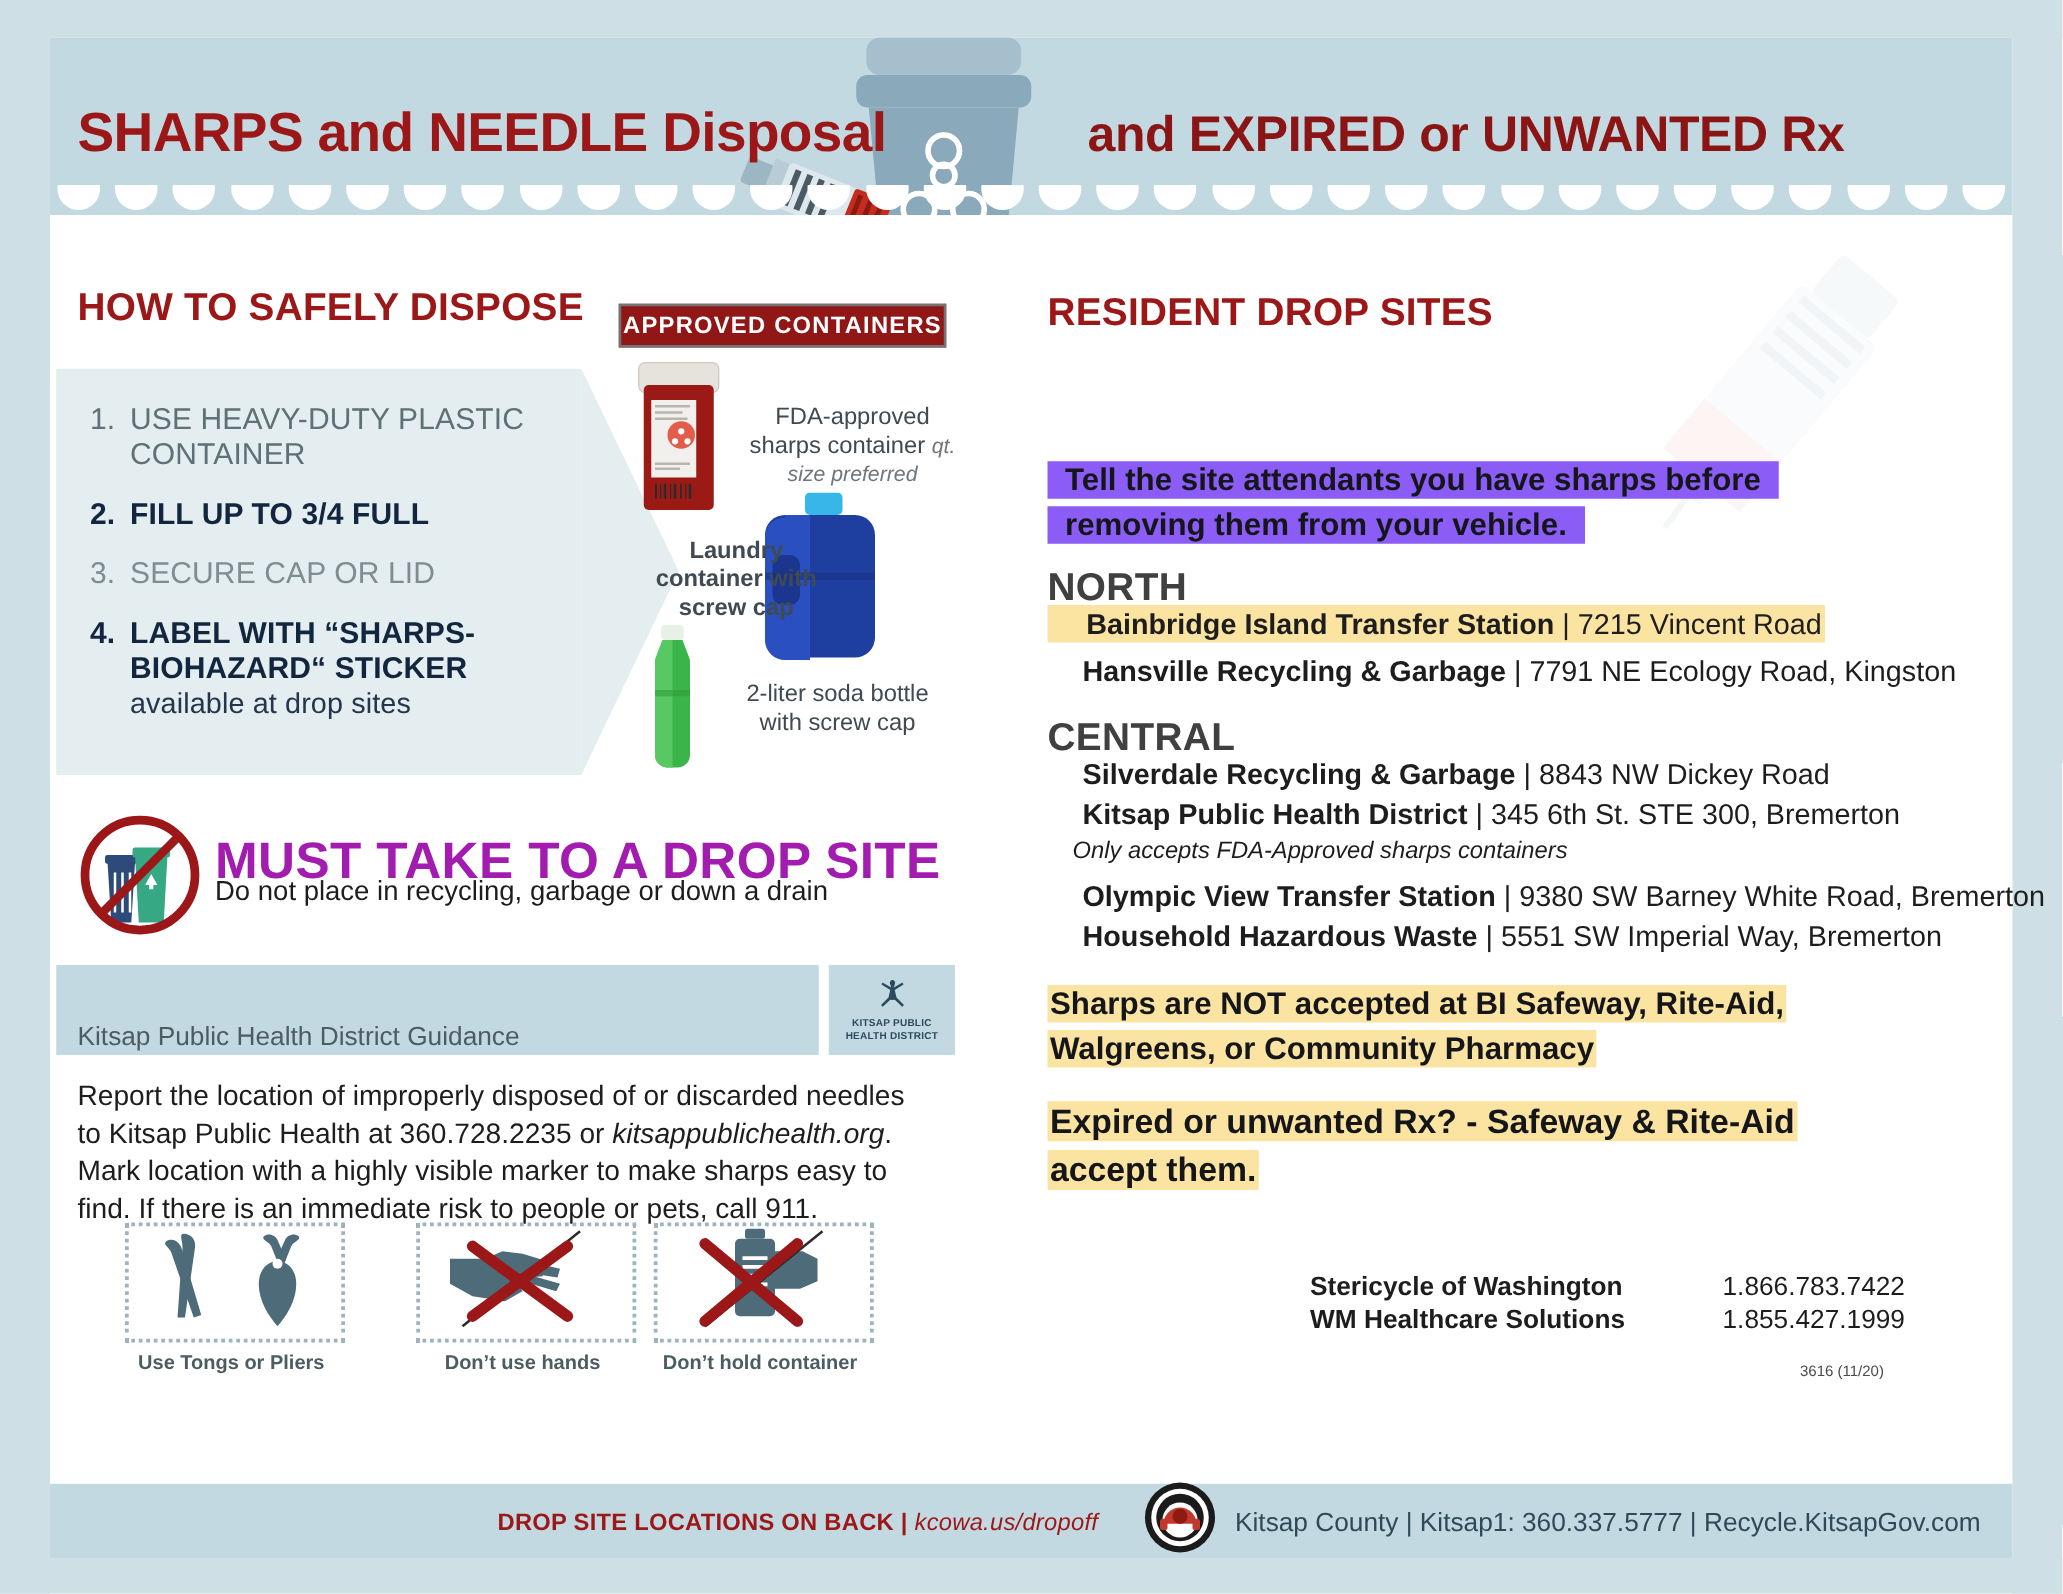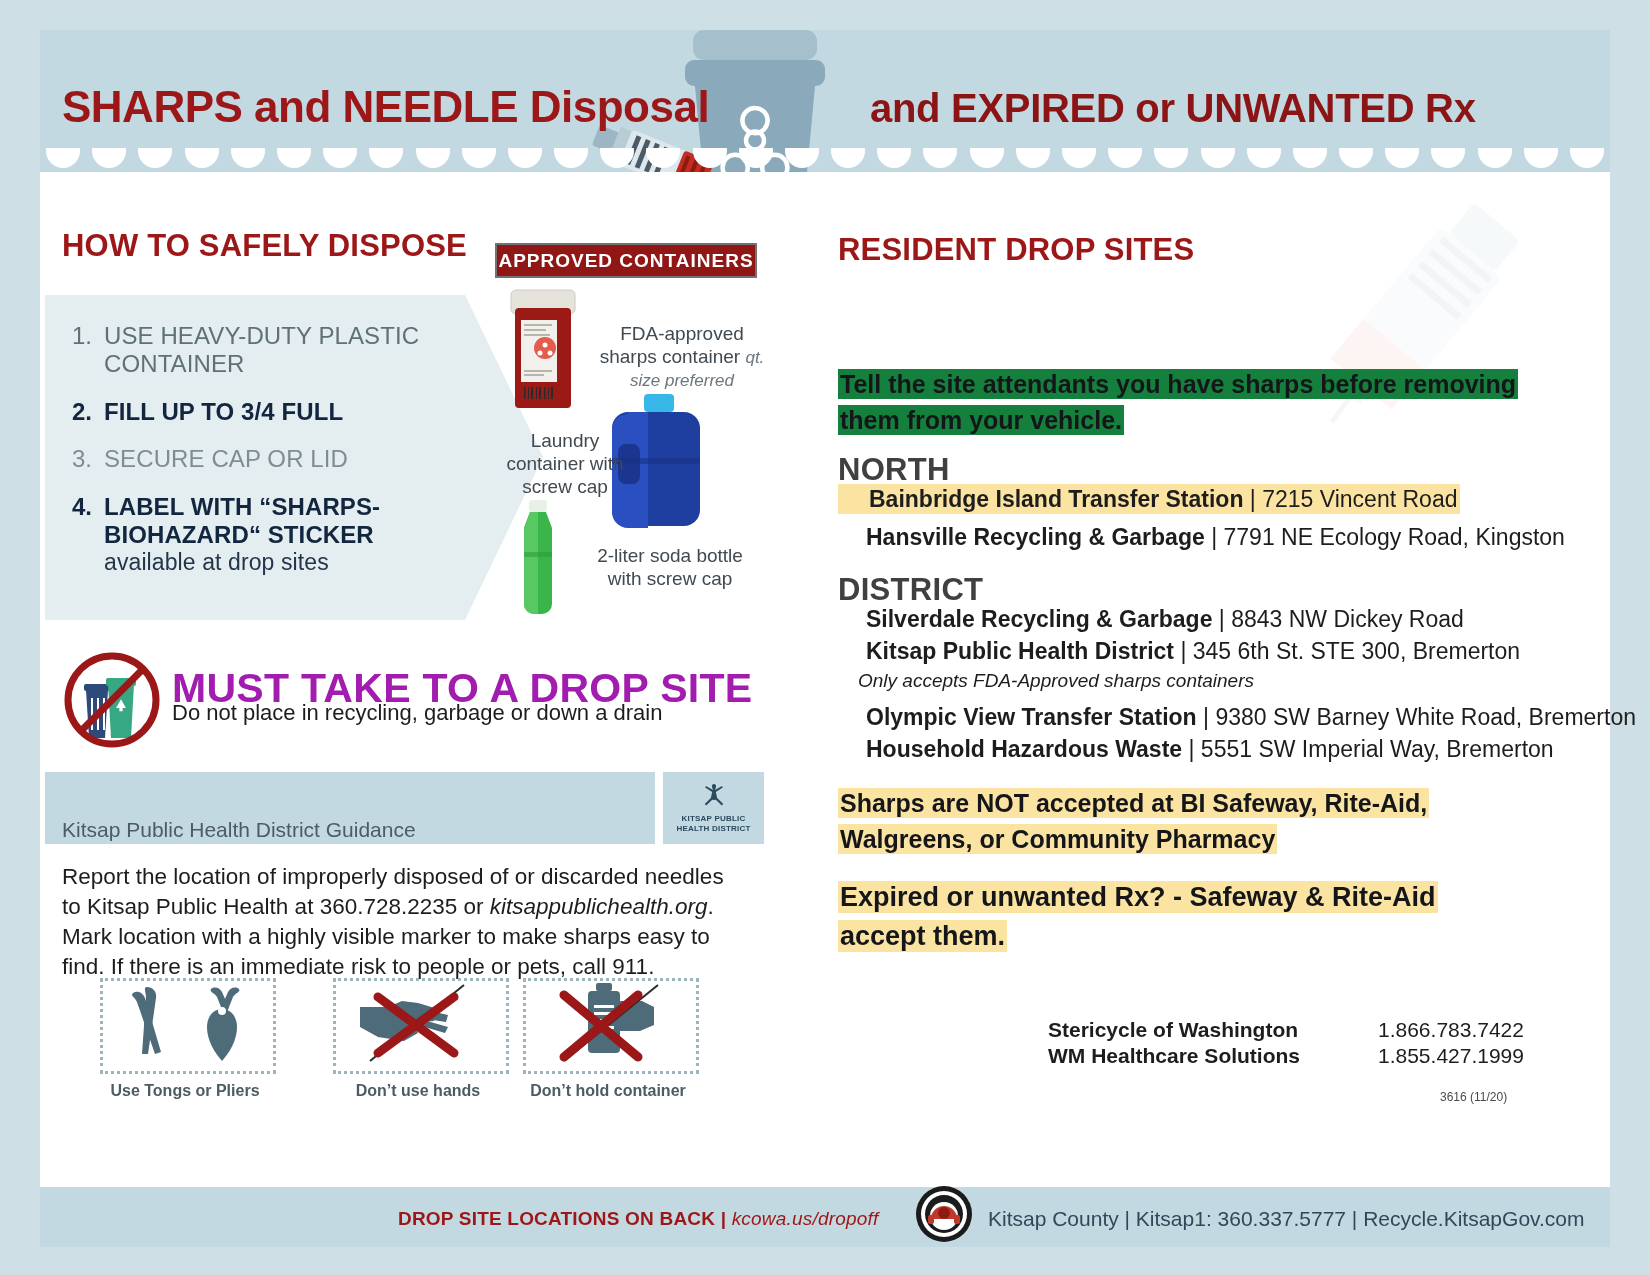--- a/index.html
+++ b/index.html
@@ -73,21 +73,21 @@
   
   .ac-banner{
     position:absolute;left:495px;top:243px;width:258px;height:31px;
     background:#911616;border:2px solid #737373;
     color:#ffffff;font-size:19px;font-weight:bold;letter-spacing:1px;
     display:flex;align-items:center;justify-content:center;
   }
   .cap{font-size:19px;color:#404a52;line-height:1.2;text-align:center;}
   .cap .it{font-style:italic;color:#6d767c;font-size:17px;}
   #cap-fda{position:absolute;left:592px;top:323px;width:180px;}
-  #cap-laundry{position:absolute;left:490px;top:430px;width:150px;}
+  #cap-laundry{position:absolute;left:514px;top:430px;width:150px;font-weight:bold;}
   #cap-soda{position:absolute;left:580px;top:545px;width:180px;}
 
   .sharps-jar{position:absolute;left:505px;top:288px;width:76px;height:122px;}
   .jug{position:absolute;left:608px;top:394px;width:96px;height:140px;}
   .bottle{position:absolute;left:508px;top:500px;width:60px;height:118px;}
 
   
   .nosign{position:absolute;left:62px;top:650px;width:100px;height:100px;}
   #must-head{position:absolute;left:172px;top:665px;font-size:41px;font-weight:bold;color:#a21caf;letter-spacing:0.3px;}
   #must-sub{position:absolute;left:172px;top:700px;font-size:22px;color:#1d1d1d;}
@@ -107,21 +107,21 @@
   .icon-card{position:absolute;width:170px;height:90px;border:3px dotted #9db4bd;}
   .icon-cap{position:absolute;font-size:16px;font-weight:bold;color:#4c5c63;text-align:center;width:200px;}
   #ic1{left:100px;top:978px;} #ic1c{left:85px;top:1082px;}
   #ic2{left:333px;top:978px;} #ic2c{left:318px;top:1082px;}
   #ic3{left:523px;top:978px;} #ic3c{left:508px;top:1082px;}
 
   
   #rds-head{position:absolute;left:838px;top:232px;}
   #rds-sub{position:absolute;left:838px;top:270px;width:680px;font-size:22.5px;color:#1d1d1d;line-height:1.32;}
   #tell{position:absolute;left:838px;top:366px;width:680px;font-size:25px;font-weight:bold;color:#14161a;line-height:1.45;}
-  #tell span{background:#15803d;box-decoration-break:clone;-webkit-box-decoration-break:clone;padding:1px 2px;}
+  #tell span{background:#8b5cf6;box-decoration-break:clone;-webkit-box-decoration-break:clone;padding:1px 14px;}
 
   .region{position:absolute;font-size:31px;font-weight:bold;color:#404040;letter-spacing:0.3px;}
   .site{position:absolute;font-size:23px;color:#1d1d1d;white-space:nowrap;}
   .site b{font-weight:bold;margin-left:28px;}
   .site .hlw{background:#fbe3a2;padding:2px 3px;}
   .note{position:absolute;font-size:19px;font-style:italic;color:#1d1d1d;}
 
   #north{left:838px;top:452px;}
   #site1{left:838px;top:486px;}
   #site2{left:838px;top:524px;}
@@ -440,21 +440,21 @@
   </div>
 
   <div class="region" id="north">NORTH</div>
   <div class="site" id="site1">
     <span class="hlw"><b>Bainbridge Island Transfer Station</b> | <span>7215 Vincent Road</span></span>
   </div>
   <div class="site" id="site2">
     <b>Hansville Recycling &amp; Garbage</b> | <span>7791 NE Ecology Road, Kingston</span>
   </div>
 
-  <div class="region" id="central">DISTRICT</div>
+  <div class="region" id="central">CENTRAL</div>
   <div class="site" id="site3">
     <b>Silverdale Recycling &amp; Garbage</b> | <span>8843 NW Dickey Road</span>
   </div>
   <div class="site" id="site4">
     <b>Kitsap Public Health District</b> | <span>345 6th St. STE 300, Bremerton</span>
   </div>
   <div class="note" id="note1">Only accepts FDA-Approved sharps containers</div>
   <div class="site" id="site5">
     <b>Olympic View Transfer Station</b> | <span>9380 SW Barney White Road, Bremerton</span>
   </div>

